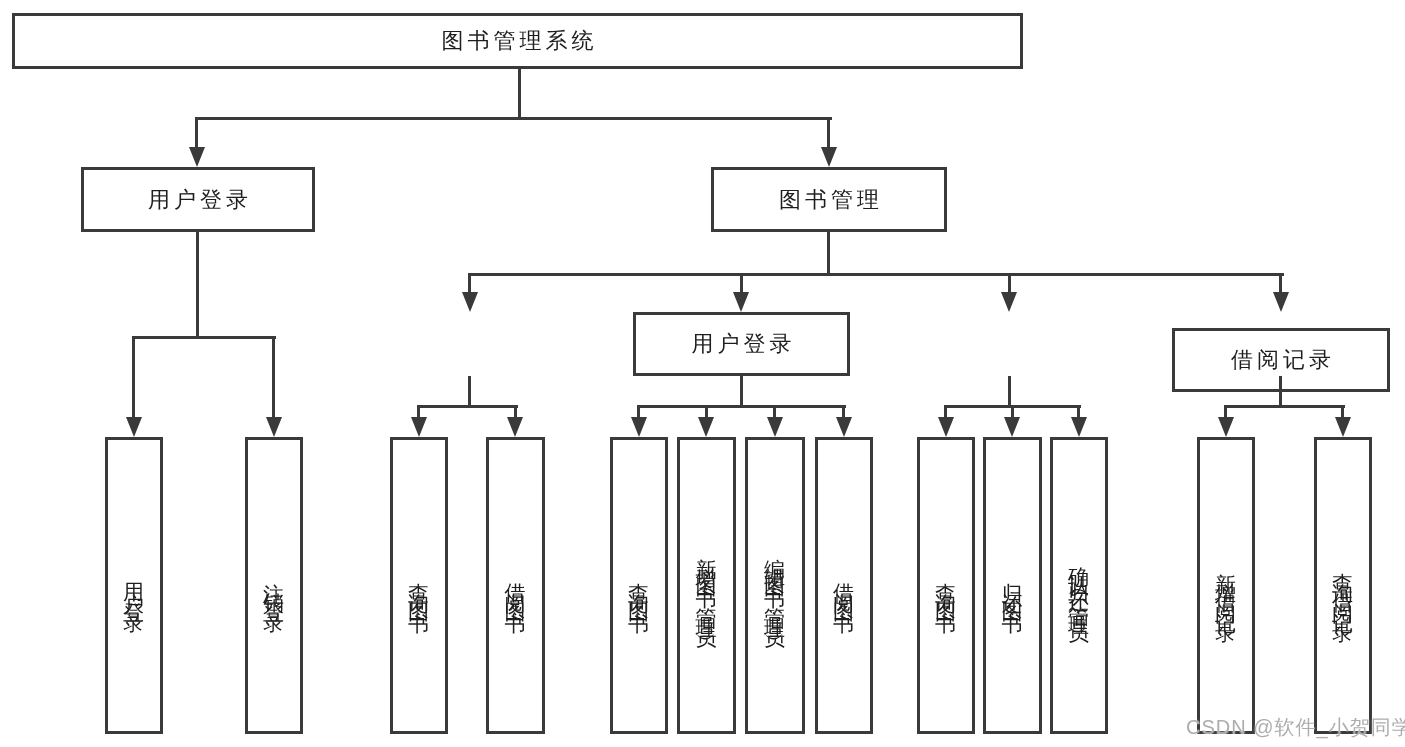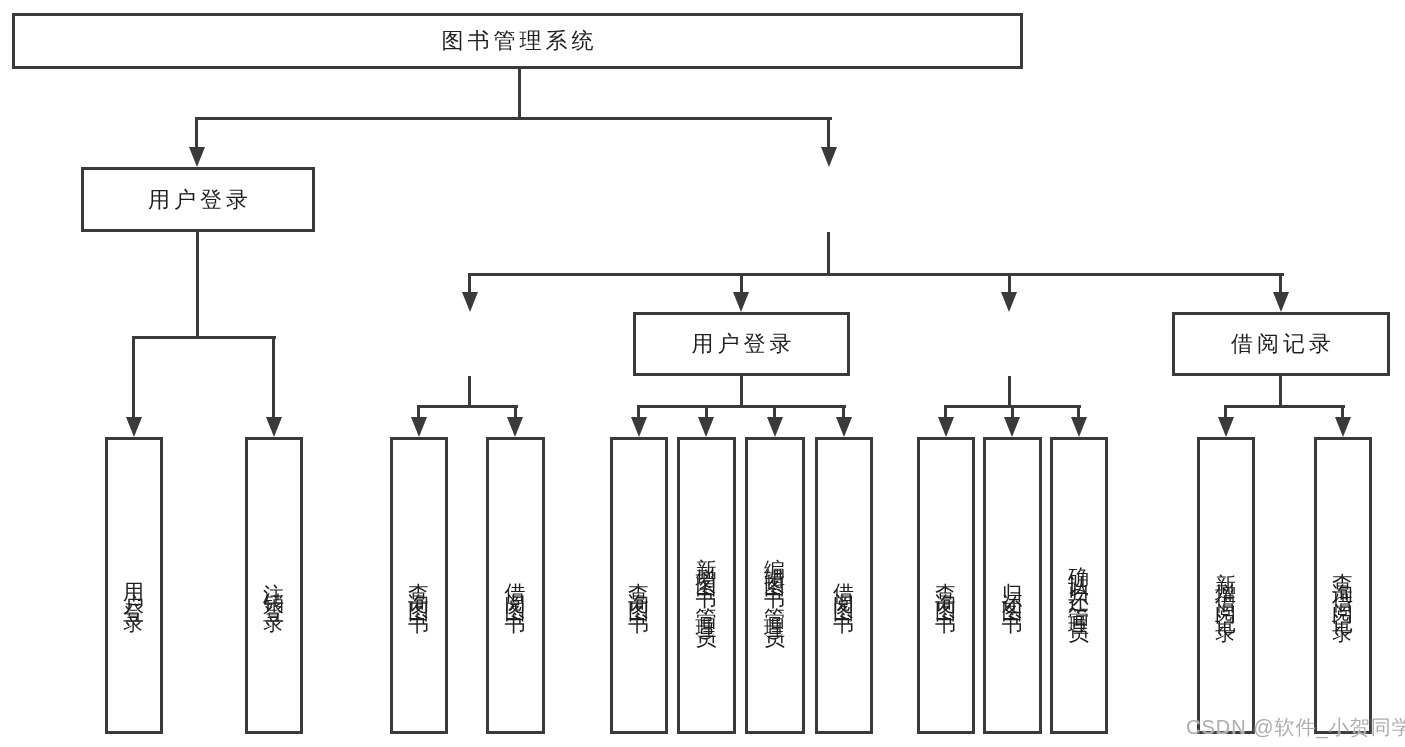--- a/index.html
+++ b/index.html
@@ -58,20 +58,23 @@
 
   <div class="line" style="left:195px;top:117px;width:637px;height:3px;"></div>
   <div class="line" style="left:195px;top:117px;width:3px;height:31px;"></div>
   <div class="line" style="left:827px;top:117px;width:3px;height:31px;"></div>
   <div class="arrow" style="left:189px;top:147px;"></div>
   <div class="arrow" style="left:821px;top:147px;"></div>
 
   <div class="node hnode" style="left:81px;top:167px;width:234px;height:65px;">
     <span>用户登录</span>
   </div>
+  <div class="node hnode" style="left:711px;top:167px;width:236px;height:65px;">
+    <span>图书管理</span>
+  </div>
 
   <div class="line" style="left:196px;top:232px;width:3px;height:104px;"></div>
   <div class="line" style="left:132px;top:336px;width:144px;height:3px;"></div>
   <div class="line" style="left:132px;top:336px;width:3px;height:82px;"></div>
   <div class="line" style="left:272px;top:336px;width:3px;height:82px;"></div>
   <div class="arrow" style="left:126px;top:417px;"></div>
   <div class="arrow" style="left:266px;top:417px;"></div>
 
   <div class="line" style="left:827px;top:232px;width:3px;height:41px;"></div>
   <div class="line" style="left:468px;top:273px;width:816px;height:3px;"></div>
@@ -80,21 +83,21 @@
   <div class="line" style="left:1008px;top:273px;width:3px;height:20px;"></div>
   <div class="line" style="left:1279px;top:273px;width:3px;height:20px;"></div>
   <div class="arrow" style="left:462px;top:292px;"></div>
   <div class="arrow" style="left:733px;top:292px;"></div>
   <div class="arrow" style="left:1001px;top:292px;"></div>
   <div class="arrow" style="left:1273px;top:292px;"></div>
 
   <div class="node hnode" style="left:633px;top:312px;width:217px;height:64px;">
     <span>用户登录</span>
   </div>
-  <div class="node hnode" style="left:1172px;top:312px;width:218px;height:64px;">
+  <div class="node hnode" style="left:1172px;top:328px;width:218px;height:64px;">
     <span>借阅记录</span>
   </div>
 
   <div class="line" style="left:468px;top:376px;width:3px;height:32px;"></div>
   <div class="line" style="left:417px;top:405px;width:101px;height:3px;"></div>
   <div class="line" style="left:417px;top:405px;width:3px;height:14px;"></div>
   <div class="line" style="left:514px;top:405px;width:3px;height:14px;"></div>
   <div class="arrow" style="left:411px;top:417px;"></div>
   <div class="arrow" style="left:507px;top:417px;"></div>
 

